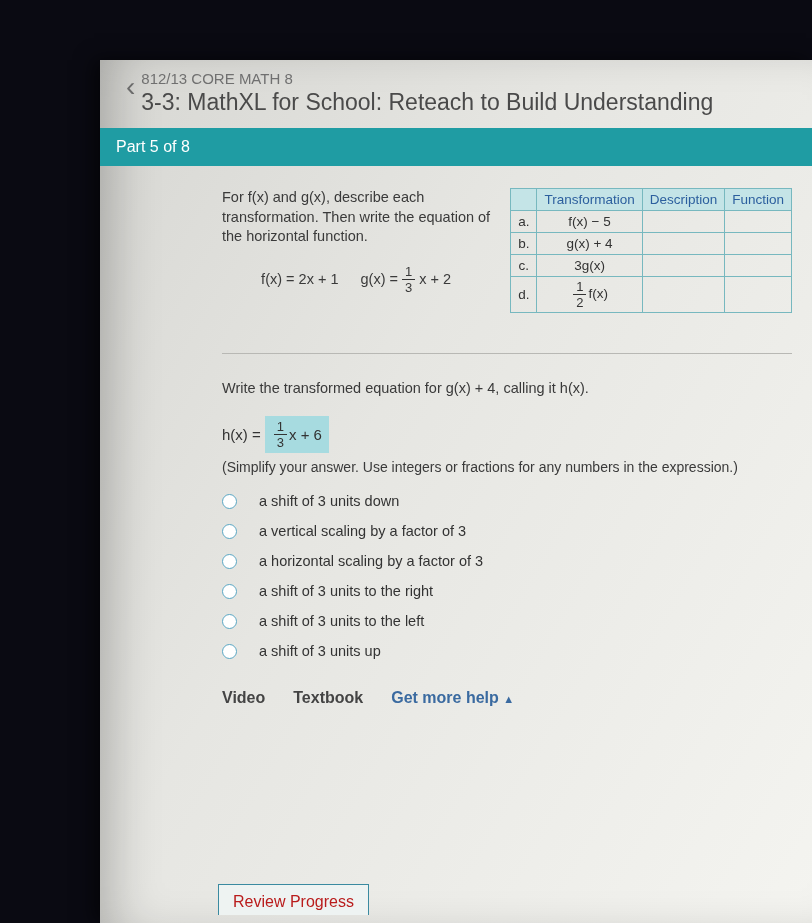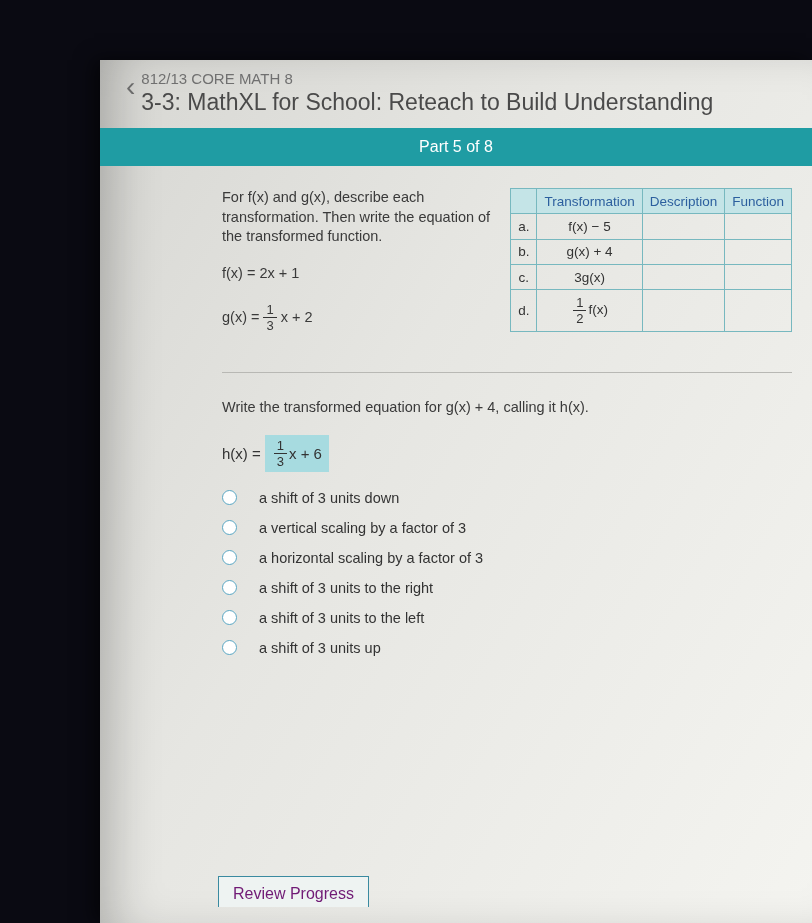--- a/index.html
+++ b/index.html
@@ -25,31 +25,30 @@
   font-size:28px; color:#6b6b6b; margin-right:6px; line-height:34px;
   margin-left:-28px; cursor:pointer;
 }
 .breadcrumb { color:#707070; font-size:15px; }
 .title { color:#4a4a4a; font-size:23px; margin-top:2px; }
 .part-bar {
   background:#1f9ca3;
   color:#fff;
   padding:10px 16px;
   font-size:16px;
-  text-align:center;
 }
 .content {
   margin-left:96px;
   padding:22px 20px 0 26px;
   background:transparent;
 }
 .top-flex { display:flex; gap:20px; }
 .prompt-col { flex:1; }
 .prompt-text { font-size:14.5px; color:#3a3a3a; line-height:1.35; }
-.eqs { margin-top:18px; font-size:14.5px; color:#3a3a3a; display:flex; gap:22px; justify-content:center;flex-direction:column;}
+.eqs { margin-top:18px; font-size:14.5px; color:#3a3a3a; display:flex; gap:22px; justify-content:center;}
 .eqs .eq { display:inline-flex; align-items:center; gap:2px;}
 .frac { display:inline-flex; flex-direction:column; align-items:center; vertical-align:middle; font-size:13px; line-height:1; margin:0 2px;}
 .frac .n { border-bottom:1px solid #333; padding:0 3px 1px;}
 .frac .d { padding-top:1px;}
 .tbl { border-collapse:collapse; font-size:13.5px; color:#333; }
 .tbl th, .tbl td { border:1px solid #77b8bf; padding:3px 7px; text-align:center; }
 .tbl th { background:#c4e4e7; font-weight:normal; color:#2c5f9e;}
 .tbl .lab { width:18px; text-align:center; }
 .divider { border-top:1px solid #b8b8b4; margin:40px 0 26px 0;}
 .task { font-size:14.5px; color:#3a3a3a; margin-bottom:20px;}
@@ -62,23 +61,23 @@
 .radio {
   width:15px; height:15px; border:1.5px solid #5aa7c4; border-radius:50%;
   background:#fff; flex:0 0 15px; cursor:pointer;
 }
 .help-row { margin-top:30px; display:flex; gap:28px; font-size:16px;}
 .help-row .lnk-plain { color:#444; font-weight:600; cursor:pointer;}
 .help-row .lnk-blue { color:#3a6aa0; font-weight:600; cursor:pointer;}
 .caret-up { font-size:11px; }
 .review-btn {
   position:absolute;
-  left:118px; bottom:16px;
+  left:118px; bottom:8px;
   border:1px solid #3a8aa0;
-  color:#701a75;
+  color:#b91c1c;
   background:#eef3f2;
   padding:8px 14px 4px 14px;
   font-size:16px;
   border-bottom:none;
   cursor:pointer;
 }
 </style>
 </head>
 <body>
 
@@ -91,21 +90,21 @@
       <div class="title">3-3: MathXL for School: Reteach to Build Understanding</div>
     </div>
   </div>
 
   <div class="part-bar">Part 5 of 8</div>
 
   <div class="content">
 
     <div class="top-flex">
       <div class="prompt-col">
-        <div class="prompt-text">For f(x) and g(x), describe each transformation. Then write the equation of the transformed function.</div>
+        <div class="prompt-text">For f(x) and g(x), describe each transformation. Then write the equation of the horizontal function.</div>
         <div class="eqs">
           <span class="eq">f(x) = 2x + 1</span>
           <span class="eq">
             <span>g(x) =</span>
             <span class="frac">
               <span class="n">1</span>
               <span class="d">3</span>
             </span>
             <span>x + 2</span>
           </span>
@@ -160,20 +159,21 @@
     <div class="ans-row">
       <span>h(x) =</span>
       <span class="ans-box">
         <span class="frac">
           <span class="n">1</span>
           <span class="d">3</span>
         </span>
           <span>x + 6</span>
       </span>
     </div>
+    <div class="hint">(Simplify your answer. Use integers or fractions for any numbers in the expression.)</div>
 
 
     <div class="options">
       <div class="option">
         <span class="radio"></span>
         <span>a shift of 3 units down</span>
       </div>
       <div class="option">
         <span class="radio"></span>
         <span>a vertical scaling by a factor of 3</span>
@@ -189,18 +189,26 @@
       <div class="option">
         <span class="radio"></span>
         <span>a shift of 3 units to the left</span>
       </div>
       <div class="option">
         <span class="radio"></span>
         <span>a shift of 3 units up</span>
       </div>
     </div>
 
+    <div class="help-row">
+      <span class="lnk-plain">Video</span>
+      <span class="lnk-plain">Textbook</span>
+      <span class="lnk-blue">
+        <span>Get more help</span>
+        <span class="caret-up">▲</span>
+      </span>
+    </div>
 
   </div>
 
   <div class="review-btn">Review Progress</div>
 
 </div>
 
 </body></html>

